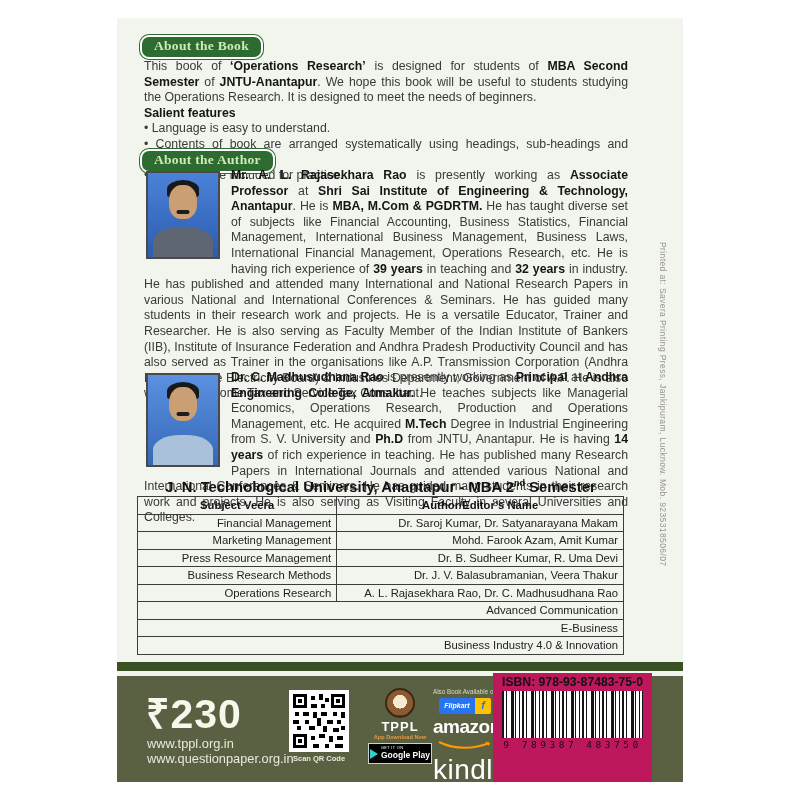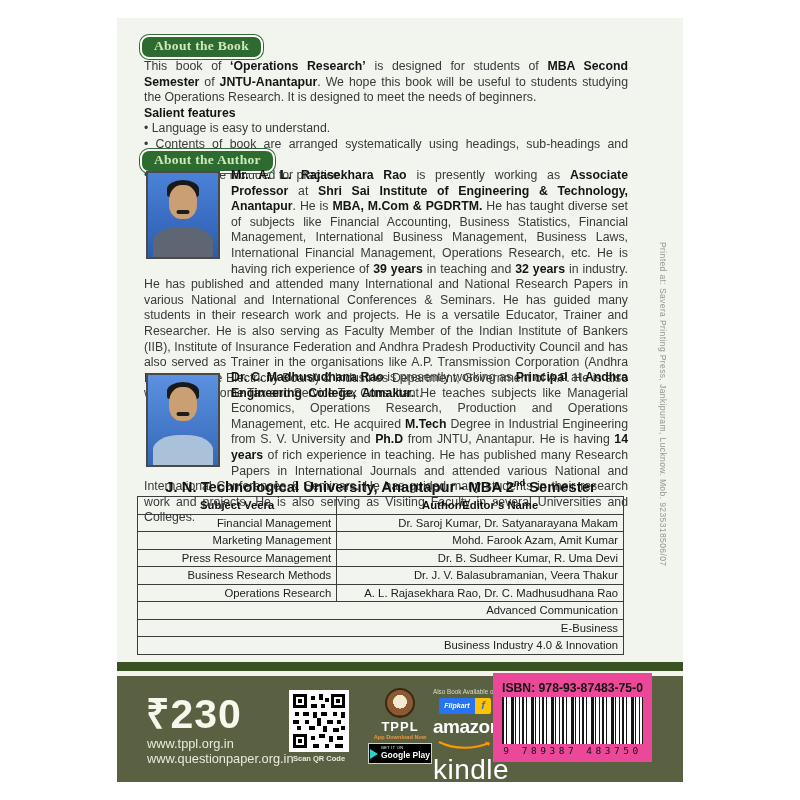--- a/index.html
+++ b/index.html
@@ -84,22 +84,22 @@
   .stores{position:absolute;left:316px;top:12px;width:64px;text-align:center;color:#fff;}
   .also{font-size:6.3px;color:#d9dcc6;white-space:nowrap;}
   .flipkart{margin:3px auto 0 auto;display:flex;width:52px;height:16px;}
   .flipkart .fk-blue{flex:1;background:#2874f0;border-radius:2px 0 0 2px;color:#fff;
         font-style:italic;font-weight:bold;font-size:7px;line-height:16px;}
   .flipkart .fk-yellow{width:16px;background:#ffc200;border-radius:0 2px 2px 0;color:#2874f0;
         font-weight:bold;font-style:italic;font-size:11px;line-height:15px;}
   .amazon{font-size:19px;font-weight:bold;letter-spacing:-.5px;margin-top:4px;line-height:18px;}
   .kindle{font-size:28px;font-weight:normal;letter-spacing:.5px;margin-top:6px;line-height:20px;}
   
-  .barcode{position:absolute;left:376px;top:655px;width:159px;height:89px;background:#ec4899;
-        text-align:center;box-sizing:border-box;padding-top:8px;}
+  .barcode{position:absolute;left:376px;top:655px;width:159px;height:109px;background:#be185d;
+        text-align:center;box-sizing:border-box;padding-top:2px;}
   .isbn{font-size:12.2px;font-weight:bold;color:#111;white-space:nowrap;}
   .bars{margin:2px auto 0 auto;width:141px;height:47px;
         background:repeating-linear-gradient(90deg,
           #141414 0 2px,#fff 2px 4px,#141414 4px 5px,#fff 5px 9px,
           #141414 9px 12px,#fff 12px 13px,#141414 13px 14px,#fff 14px 17px,
           #141414 17px 18px,#fff 18px 20px);}
   .bar-digits{font-family:"DejaVu Sans Mono", monospace;font-size:9.5px;color:#111;
         letter-spacing:3.5px;margin-top:1px;white-space:nowrap;}
 </style>
 </head>

